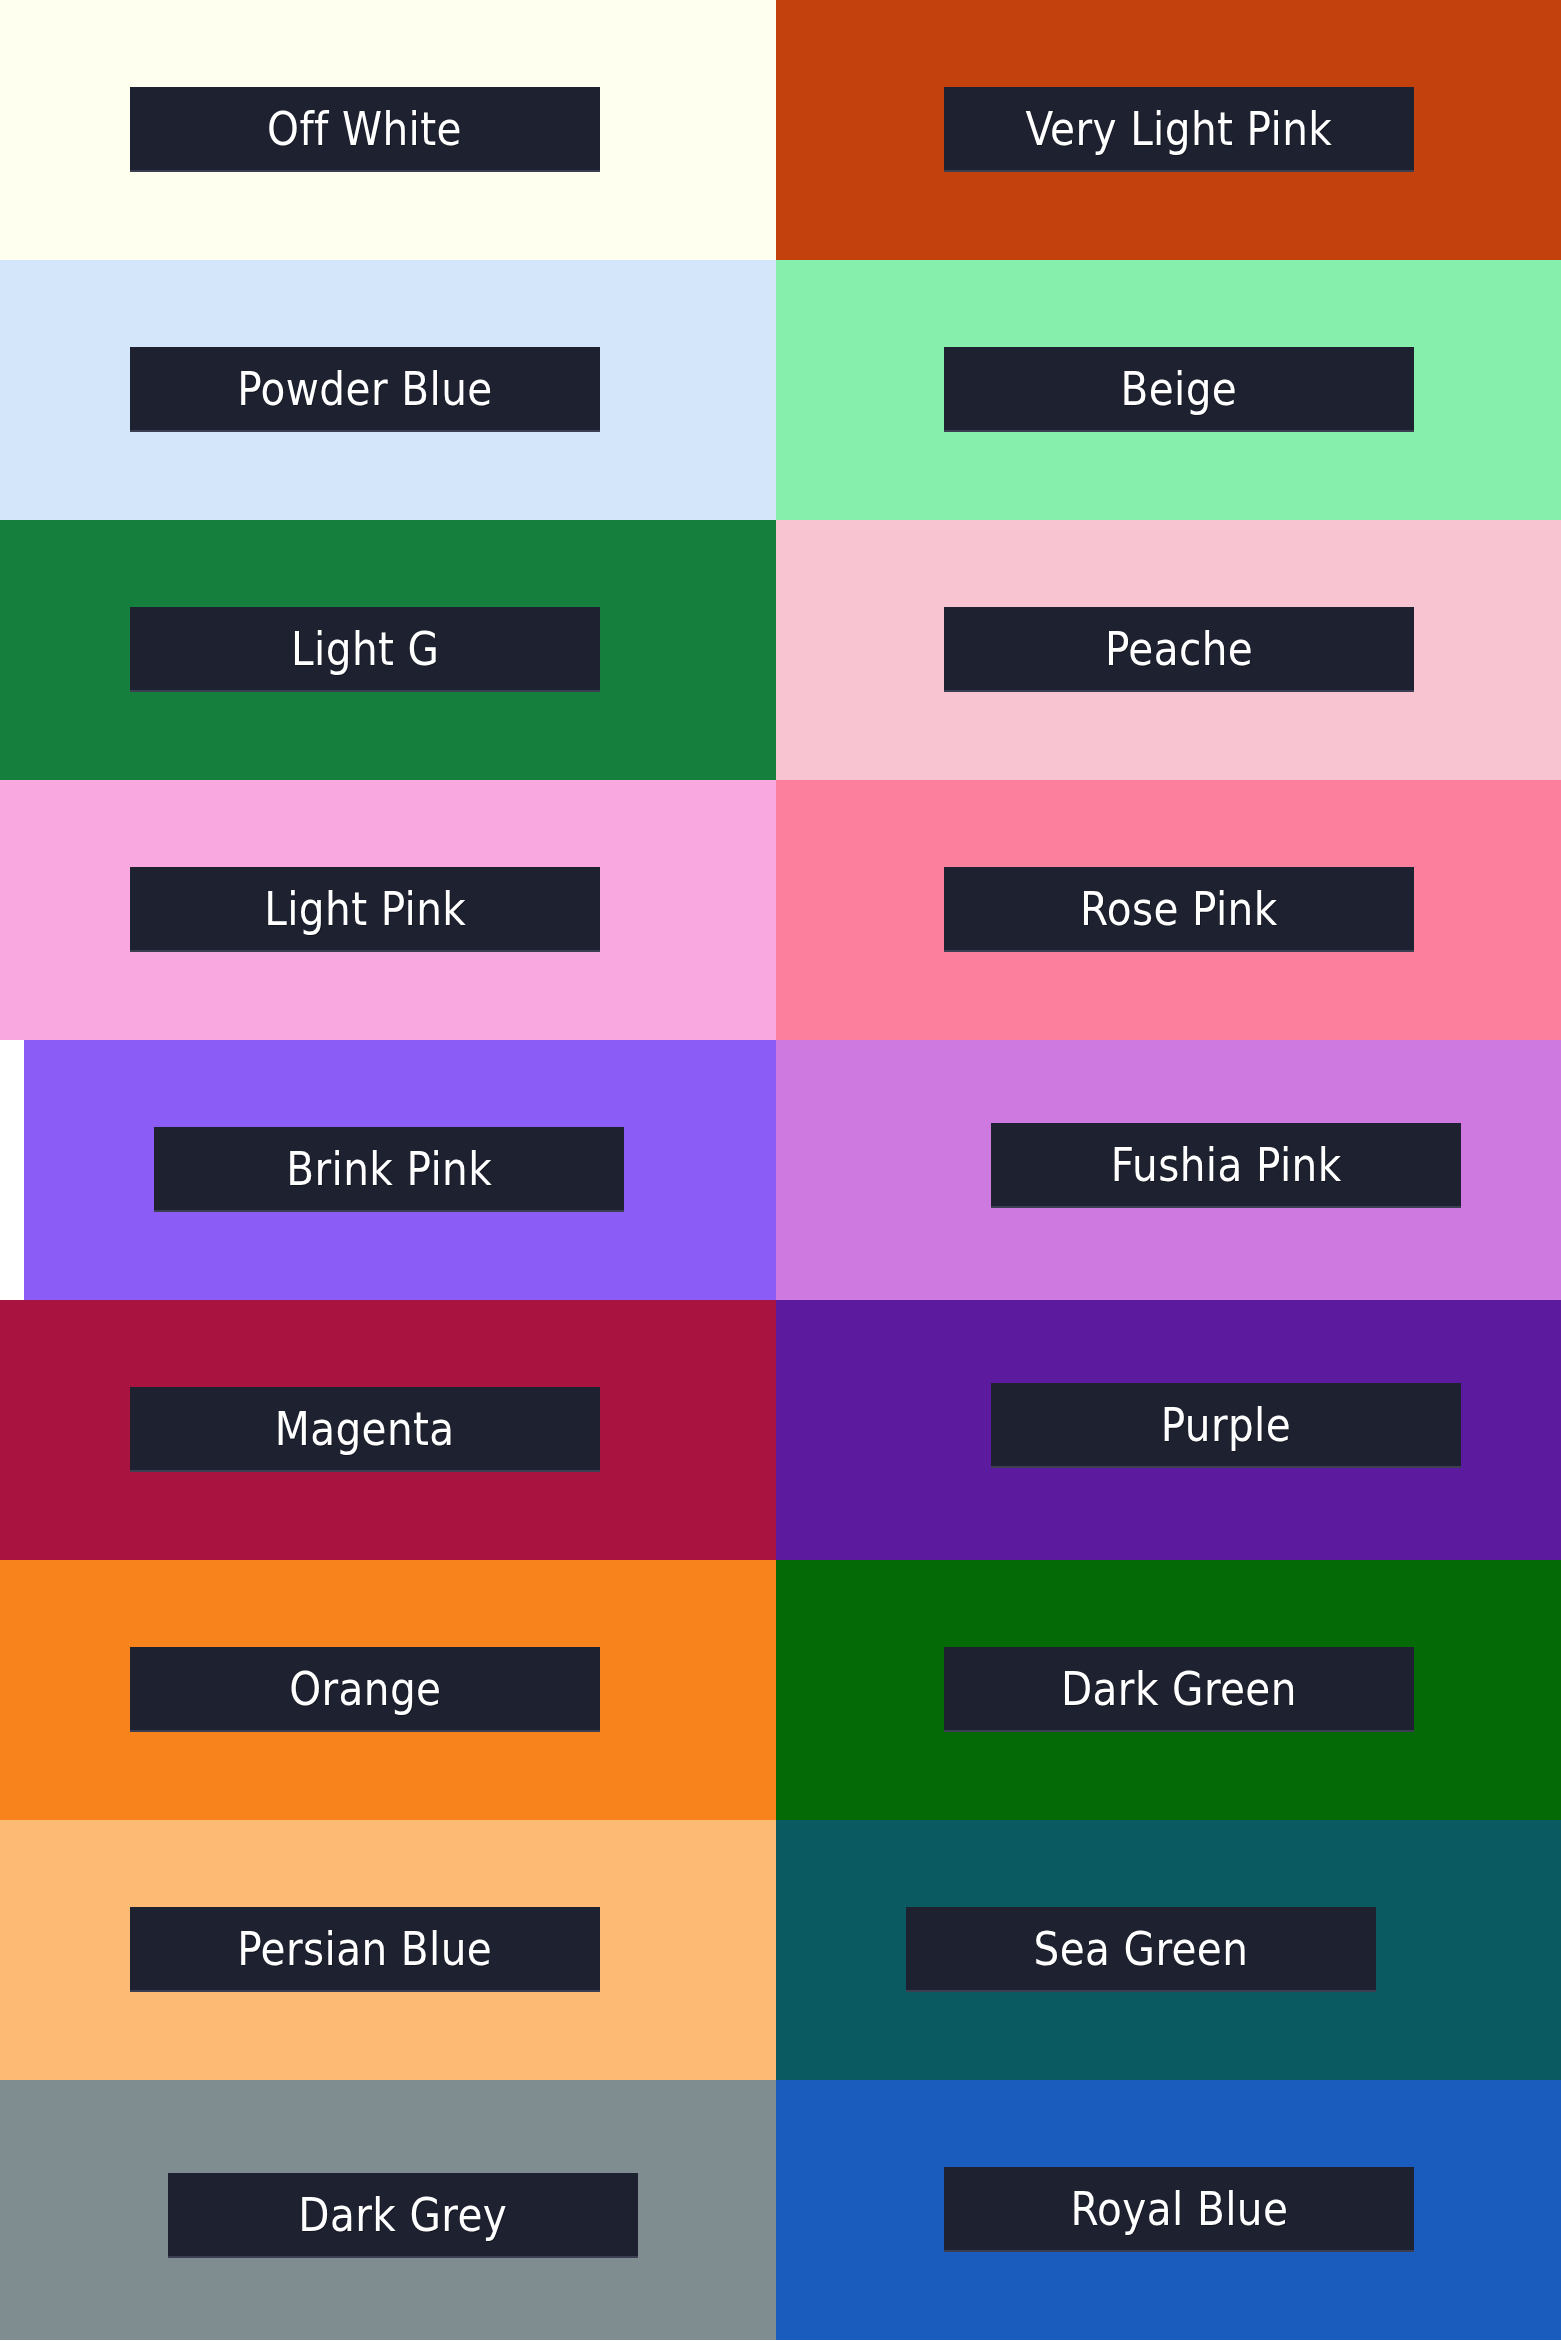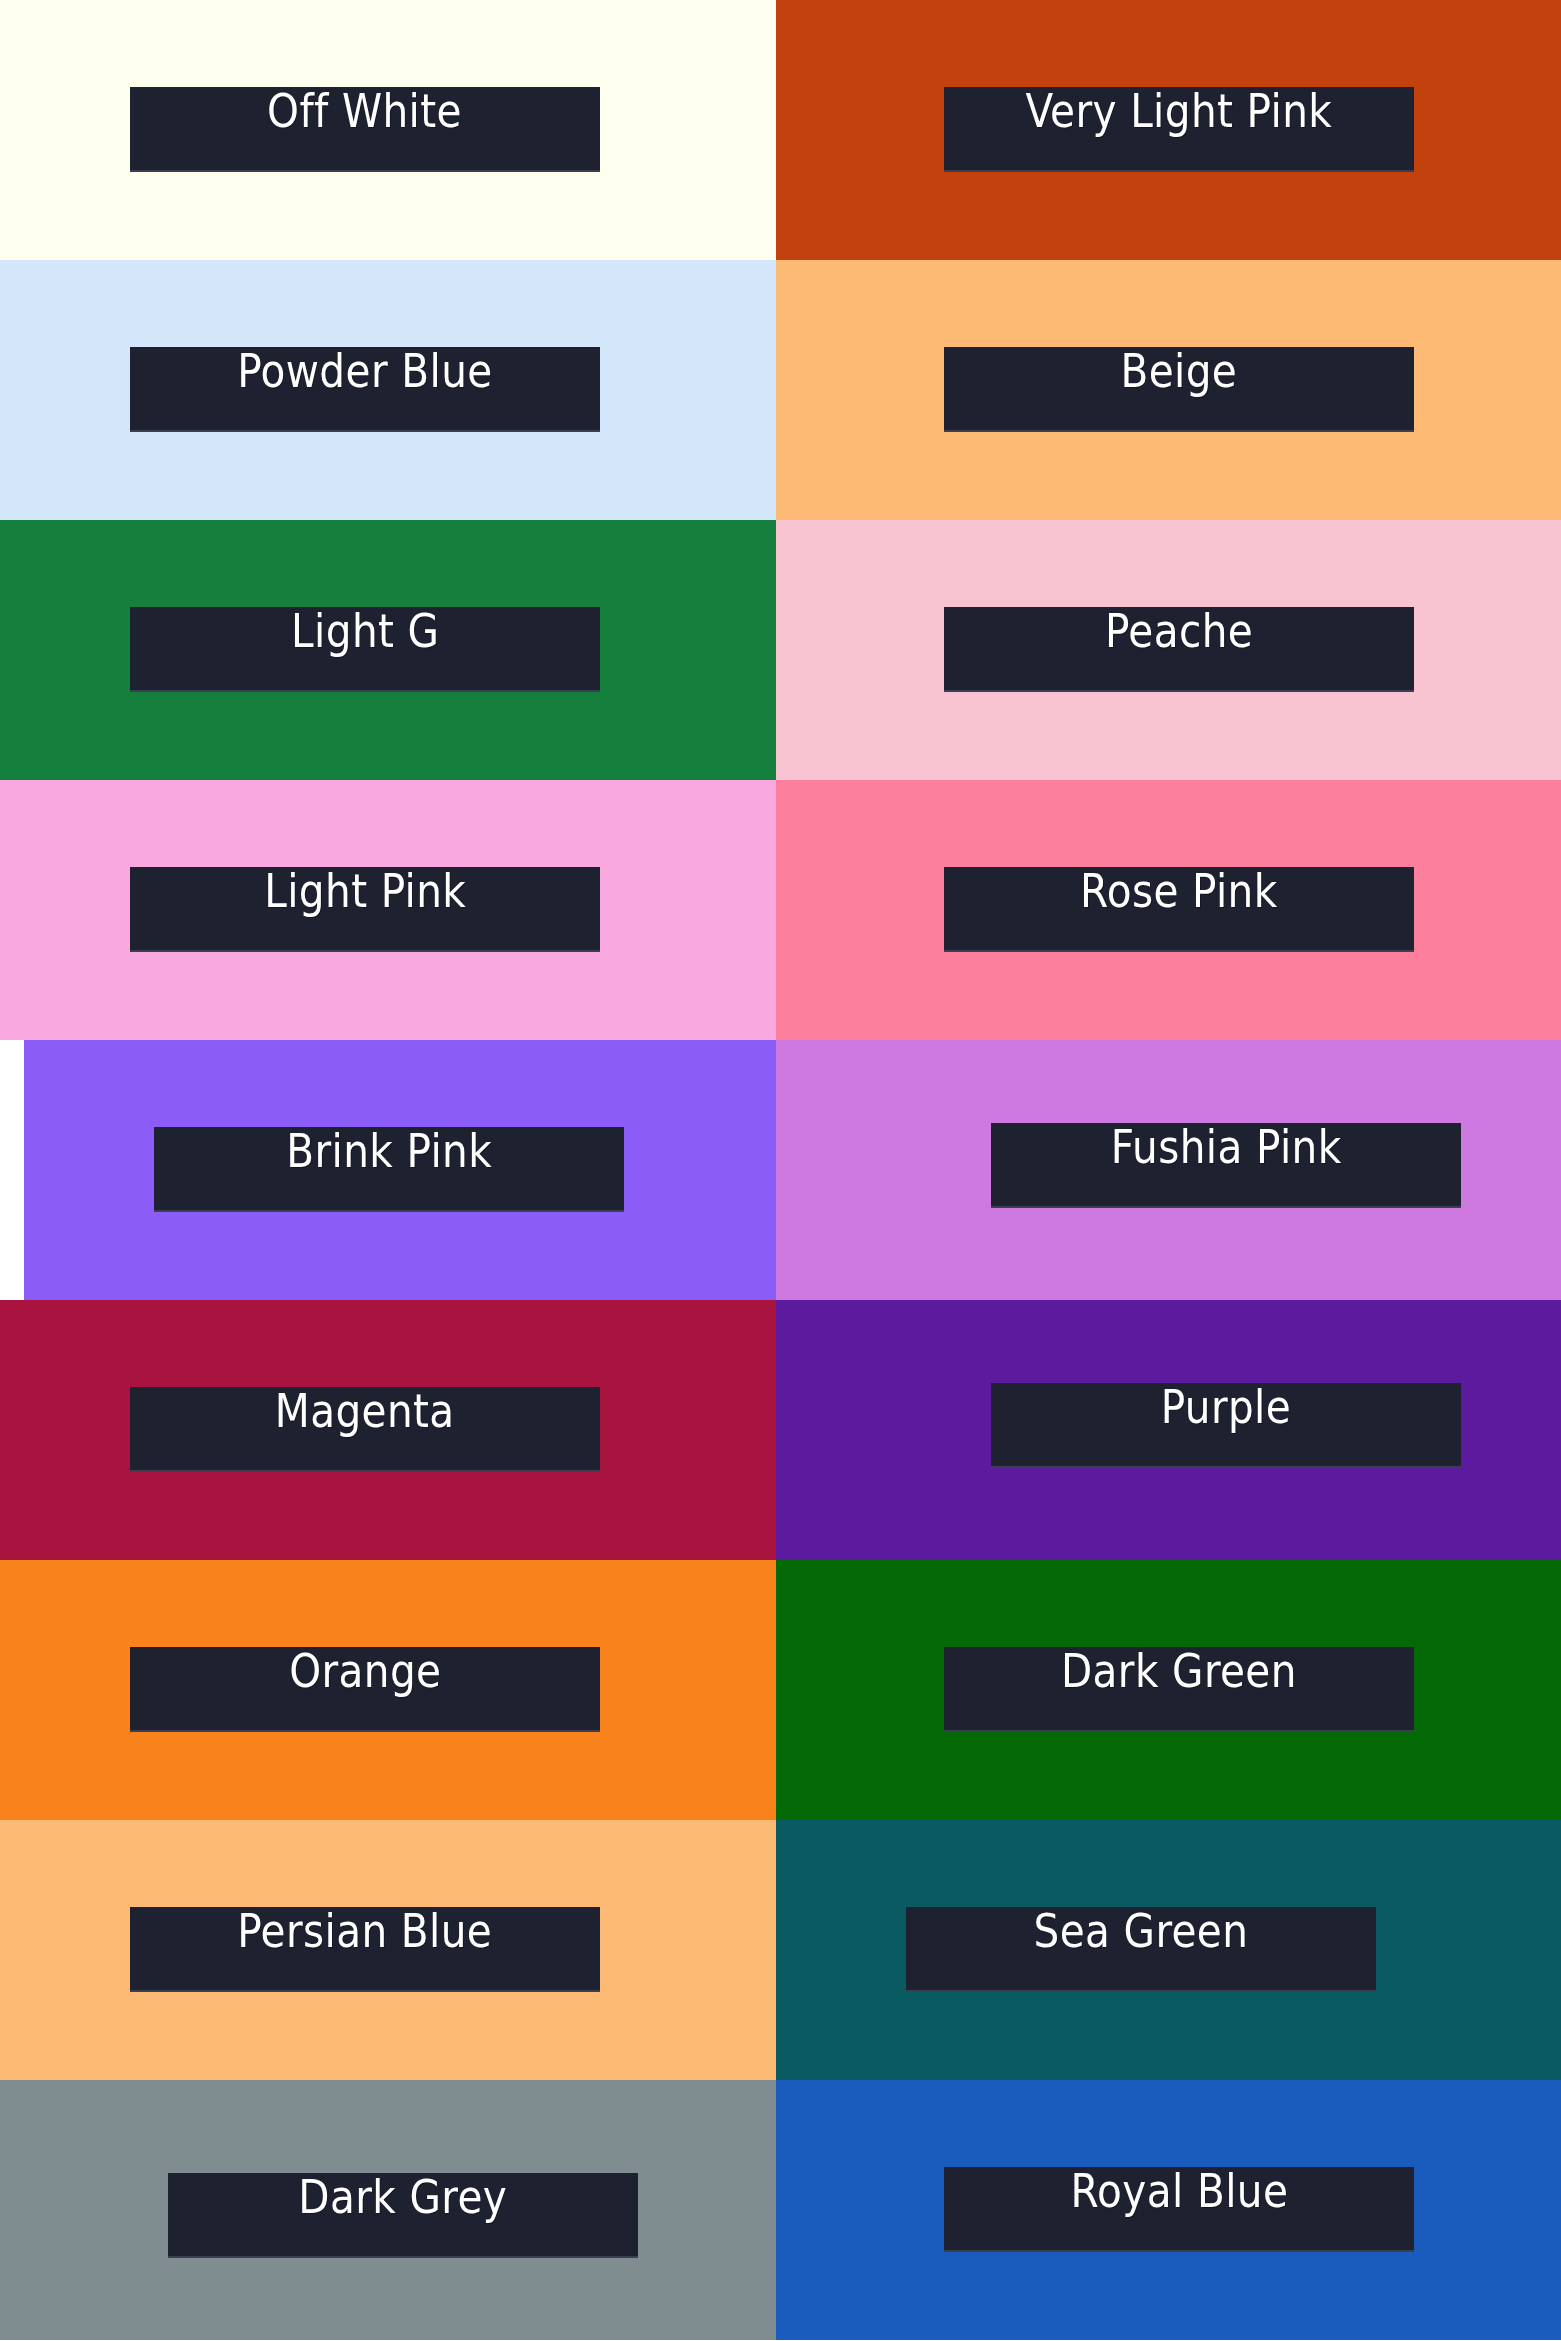--- a/index.html
+++ b/index.html
@@ -34,21 +34,21 @@
   }
 
   
   .label-plate {
     position: absolute;
     width: 470px;
     height: 85px;
     background: #1e2130;
     border-bottom: 2.3px solid #3c3f52;
     display: flex;
-    align-items: flex-start;
+    align-items: center;
     justify-content: center;
     box-sizing: border-box;
   }
 
   
   .col-left .label-plate {
     left: 130px;
   }
   
   .col-right .label-plate {
@@ -85,21 +85,21 @@
     <div class="label-plate plate-y-center">
       <span class="label-text">Very Light Pink</span>
     </div>
   </div>
 
   <div class="swatch-cell col-left" style="background-color: rgb(212, 231, 250);">
     <div class="label-plate plate-y-center">
       <span class="label-text">Powder Blue</span>
     </div>
   </div>
-  <div class="swatch-cell col-right" style="background-color: #fdba74;">
+  <div class="swatch-cell col-right" style="background-color: #86efac;">
     <div class="label-plate plate-y-center">
       <span class="label-text">Beige</span>
     </div>
   </div>
 
   <div class="swatch-cell col-left" style="background-color: #15803d;">
     <div class="label-plate plate-y-center">
       <span class="label-text">Light G</span>
     </div>
   </div>

